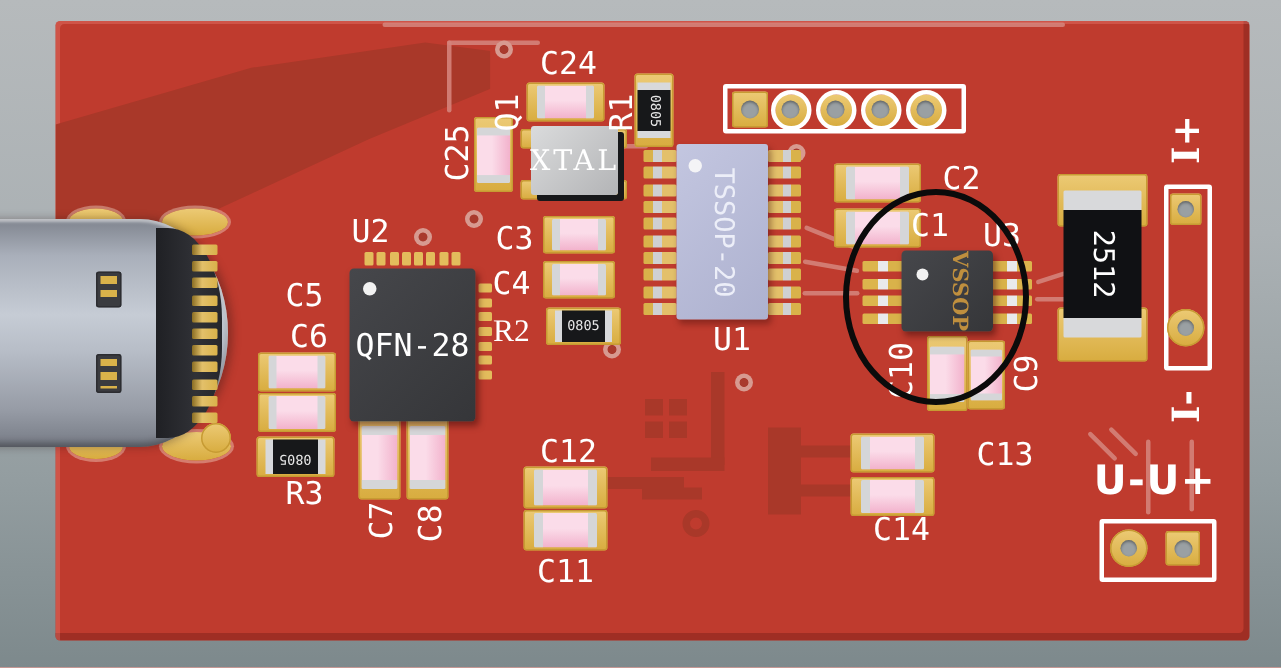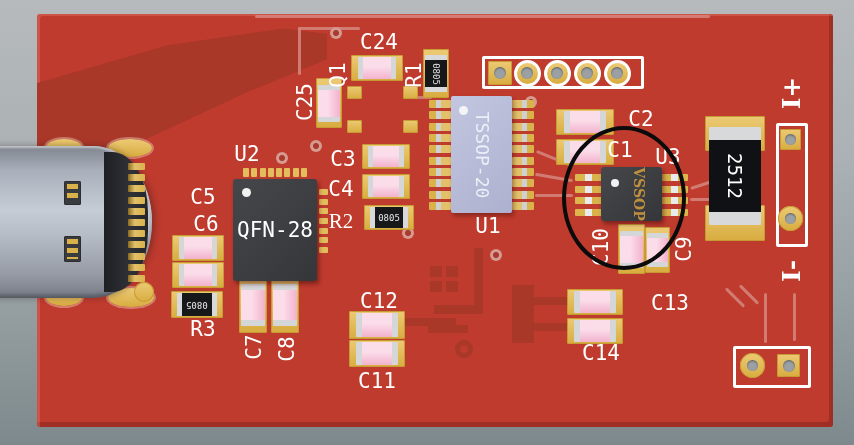--- a/index.html
+++ b/index.html
@@ -137,20 +137,24 @@
   <div class="hole" style="left:551px;top:67px;width:12px;height:12px;"></div>
   <div class="ringpad" style="left:574px;top:60px;width:21px;height:21px;border:3px solid #fff;background:linear-gradient(180deg,#ecca75,#d8ac3f);"></div>
   <div class="hole" style="left:581px;top:67px;width:12px;height:12px;"></div>
   <div class="ringpad" style="left:604px;top:60px;width:21px;height:21px;border:3px solid #fff;background:linear-gradient(180deg,#ecca75,#d8ac3f);"></div>
   <div class="hole" style="left:611px;top:67px;width:12px;height:12px;"></div>
 
   <div class="pad gold" style="left:347px;top:86px;width:15px;height:13px;"></div>
   <div class="pad gold" style="left:403px;top:86px;width:15px;height:13px;"></div>
   <div class="pad gold" style="left:347px;top:120px;width:15px;height:13px;"></div>
   <div class="pad gold" style="left:403px;top:120px;width:15px;height:13px;"></div>
+  <div class="abs" style="left:354px;top:84px;width:58px;height:46px;border-radius:2px;
+       background:linear-gradient(135deg,#dadbdc,#b3b4b6);box-shadow:4px 4px 0 #17181a;">
+    <span class="chip-text xtal-text" style="left:50%;top:50%;">XTAL</span>
+  </div>
 
   <div class="cap h" style="left:351px;top:55px;width:52px;height:26px;"></div>
   <div class="cap h" style="left:362px;top:144px;width:48px;height:25px;"></div>
   <div class="cap h" style="left:362px;top:174px;width:48px;height:25px;"></div>
   <div class="cap h" style="left:172px;top:235px;width:52px;height:26px;"></div>
   <div class="cap h" style="left:172px;top:262px;width:52px;height:26px;"></div>
   <div class="cap h" style="left:349px;top:311px;width:56px;height:28px;"></div>
   <div class="cap h" style="left:349px;top:340px;width:56px;height:27px;"></div>
   <div class="cap h" style="left:567px;top:289px;width:56px;height:26px;"></div>
   <div class="cap h" style="left:567px;top:318px;width:56px;height:26px;"></div>
@@ -297,20 +301,21 @@
   <div class="silk" style="left:488px;top:226px;">U1</div>
   <div class="silk" style="left:641px;top:119px;">C2</div>
   <div class="silk" style="left:620px;top:150px;">C1</div>
   <div class="silk" style="left:668px;top:157px;">U3</div>
   <div class="silk rot" style="left:601px;top:247px;">C10</div>
   <div class="silk rot" style="left:684px;top:249px;">C9</div>
   <div class="silk" style="left:650px;top:303px;margin-left:20px;">C13</div>
   <div class="silk" style="left:601px;top:353px;">C14</div>
   <div class="silk iterm" style="left:791px;top:93px;">I+</div>
   <div class="silk iterm" style="left:791px;top:271px;">I-</div>
+  <div class="silk big" style="left:770px;top:321px;">U-U+</div>
 
   <div class="mt-pad" style="left:46px;top:139px;width:36px;height:17px;"></div>
   <div class="mt-pad" style="left:108px;top:139px;width:44px;height:18px;"></div>
   <div class="mt-pad" style="left:46px;top:289px;width:36px;height:17px;"></div>
   <div class="mt-pad" style="left:108px;top:288px;width:46px;height:19px;"></div>
   <div class="ringpad gold" style="left:134px;top:282px;width:20px;height:20px;"></div>
   <div class="usb-shell"></div>
   <div class="usb-cavity"></div>
   <div class="pins col usb-p" style="left:128px;top:163px;width:17px;height:119px;">
       <i></i>

